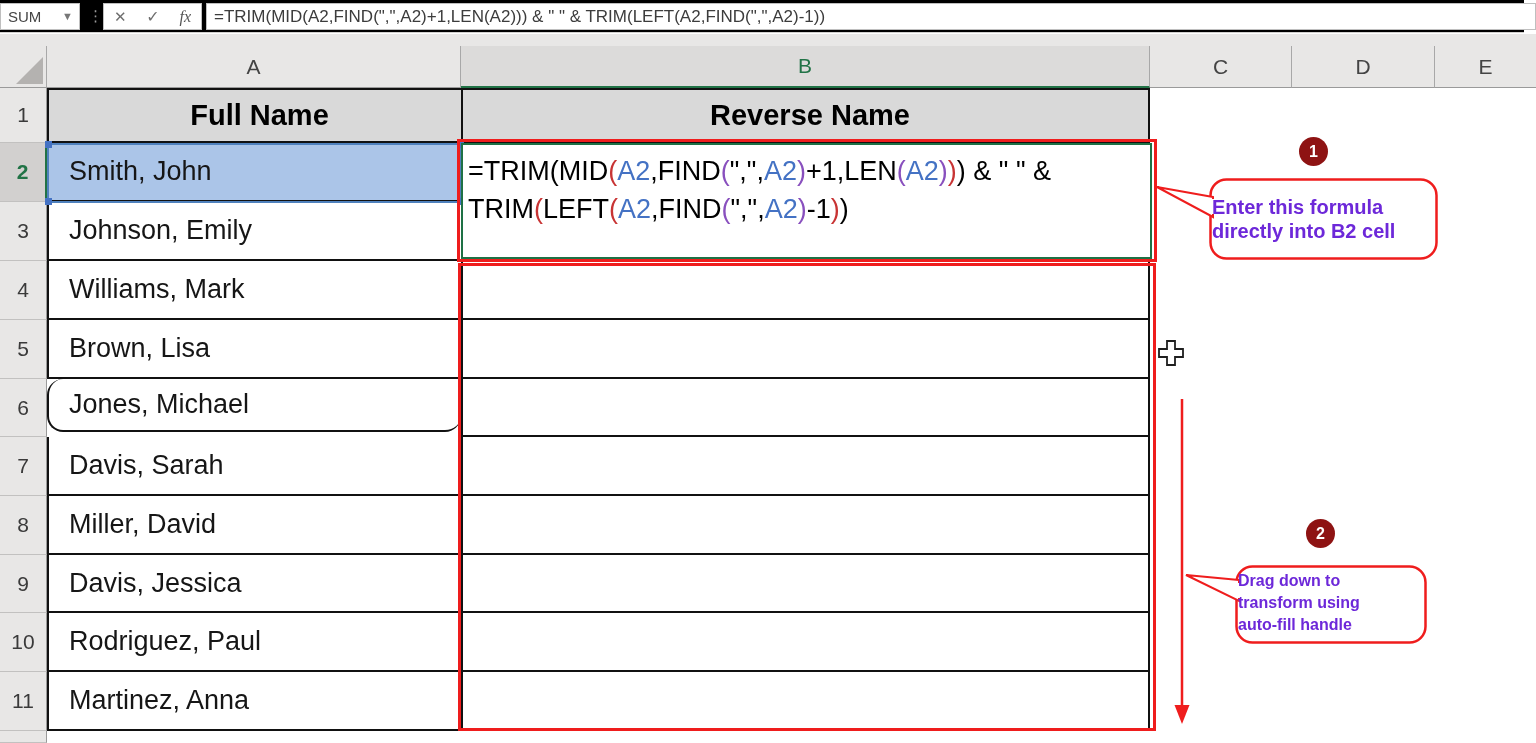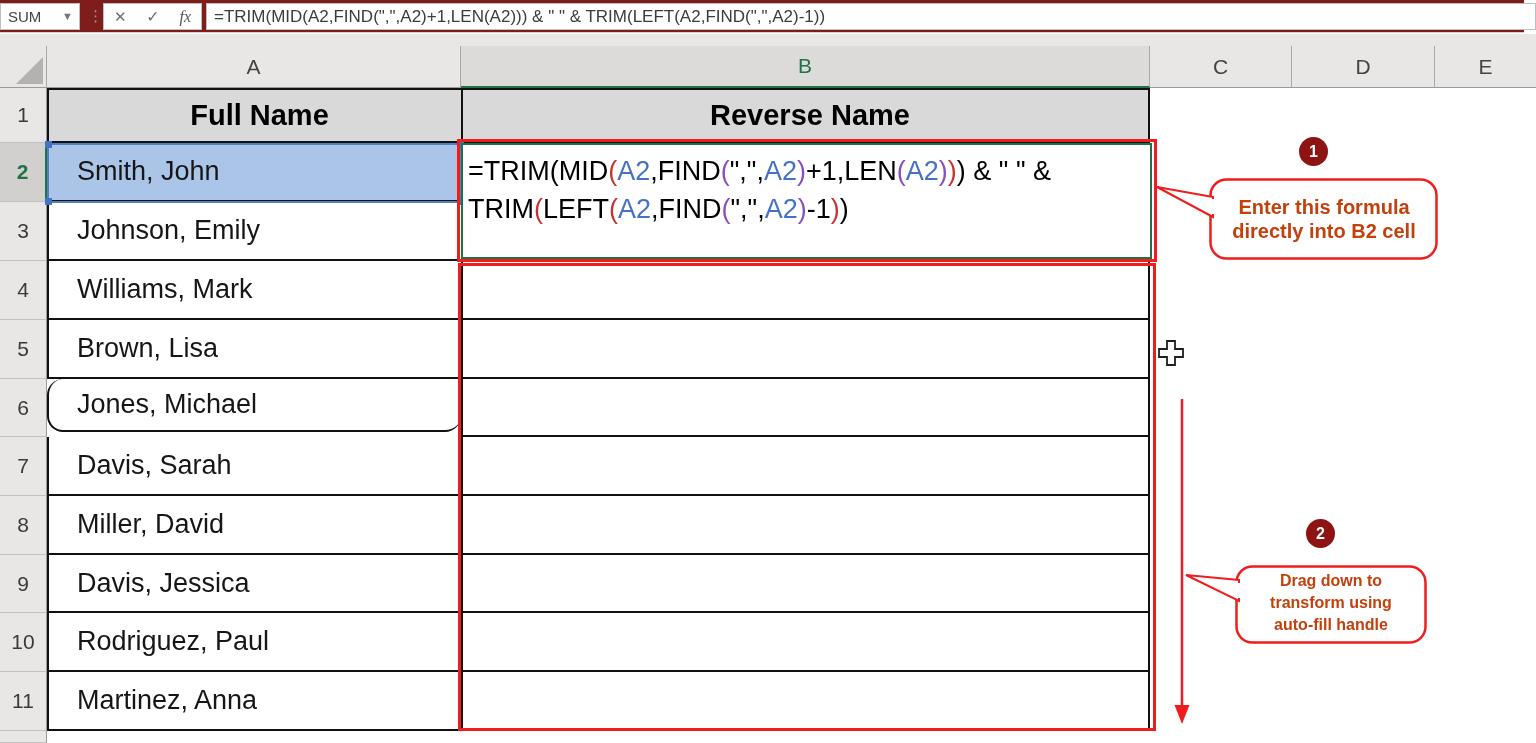--- a/index.html
+++ b/index.html
@@ -1,21 +1,21 @@
 <!DOCTYPE html>
 <html><head>
 <meta charset="utf-8">
 <style>
   *{box-sizing:border-box;margin:0;padding:0}
   html,body{background:#fff}
   .screen{position:relative;width:1536px;height:743px;background:#fff;overflow:hidden;
           font-family:"Liberation Sans",sans-serif}
 
   
-  .fbar{position:absolute;left:0;top:0;width:1524px;height:33px;background:#7f1d1d;
+  .fbar{position:absolute;left:0;top:0;width:1524px;height:33px;background:#000000;
         border-bottom:1px solid #d2d1cf}
   .namebox{position:absolute;left:0;top:3px;width:80px;height:27px;background:#fff;
            border:1px solid #bfbfbf;font-size:15px;color:#444;line-height:25px;padding-left:7px}
   .nb-caret{position:absolute;right:6px;top:0;color:#777;font-size:11px;line-height:25px}
   .fbar-dots{position:absolute;left:88px;top:3px;width:14px;height:27px;color:#9a9a9a;
              font-size:15px;line-height:26px;text-align:center;letter-spacing:0}
   .fbtns{position:absolute;left:103px;top:3px;width:99px;height:27px;background:#fff;
          border:1px solid #bfbfbf;display:flex;align-items:center;justify-content:space-around;color:#6e6e6e}
   .fb-x{font-size:15px}
   .fb-check{font-size:16px}
@@ -38,21 +38,21 @@
   .ch-d{left:1292px;width:143px}
   .ch-e{left:1435px;width:101px;border-right:none}
 
   
   #gen{position:absolute;left:0;top:0;width:1536px;height:743px}
   .rowhdr{position:absolute;left:0;width:47px;background:#e8e7e6;display:flex;align-items:center;
           justify-content:center;font-size:21px;color:#3a3a3a;
           border-right:1px solid #9a9a9a;border-bottom:1px solid #c2c1c0}
   .rowhdr.active{background:#d2d0cf;color:#217346;border-right:2px solid #217346;font-weight:bold}
   .acell{position:absolute;left:47px;width:414px;background:#fff;display:flex;align-items:center;
-         padding-left:28px;font-size:27px;color:#161616;
+         padding-left:20px;font-size:27px;color:#161616;
          border-left:2px solid #111;border-bottom:2px solid #111}
   .bcell{position:absolute;left:461px;width:689px;background:#fff;display:flex;align-items:center;
          border-left:2px solid #111;border-right:2px solid #111;border-bottom:2px solid #111}
   .hdrcell{background:#d9d9d9;justify-content:center;font-weight:bold;font-size:29px;color:#000;
            padding-left:9px;border-top:2px solid #111}
   .sel{background:#abc5e8}
 
   
   .a2sel{position:absolute;left:47px;top:143px;width:415px;height:60px;
          border:2px solid #4f81bd;pointer-events:none}
@@ -69,21 +69,21 @@
   .fc-black{color:#000}.fc-blue{color:#4472c4}.fc-red{color:#c83434}.fc-purple{color:#8950be}
   .b4red{position:absolute;left:458px;top:263px;width:698px;height:468px;
          border:3px solid #ef1d1d}
 
   
   .anno{position:absolute;left:0;top:0;pointer-events:none}
   .badge{position:absolute;width:29px;height:29px;border-radius:50%;background:#8e1313;color:#fff;
          font-weight:bold;font-size:16px;display:flex;align-items:center;justify-content:center}
   #badge1{left:1299px;top:137px}
   #badge2{left:1306px;top:519px}
-  .ctext{position:absolute;color:#c2410c;font-weight:bold;text-align:center;font-size:20px;
+  .ctext{position:absolute;color:#6d28d9;font-weight:bold;text-align:left;font-size:20px;
          line-height:24px}
   #c1text{left:1212px;top:195px;width:224px}
   #c2text{left:1238px;top:570px;width:186px;font-size:16px;line-height:22px}
 </style>
 </head>
 <body>
 
 <div class="screen">
 
   <div class="fbar">

